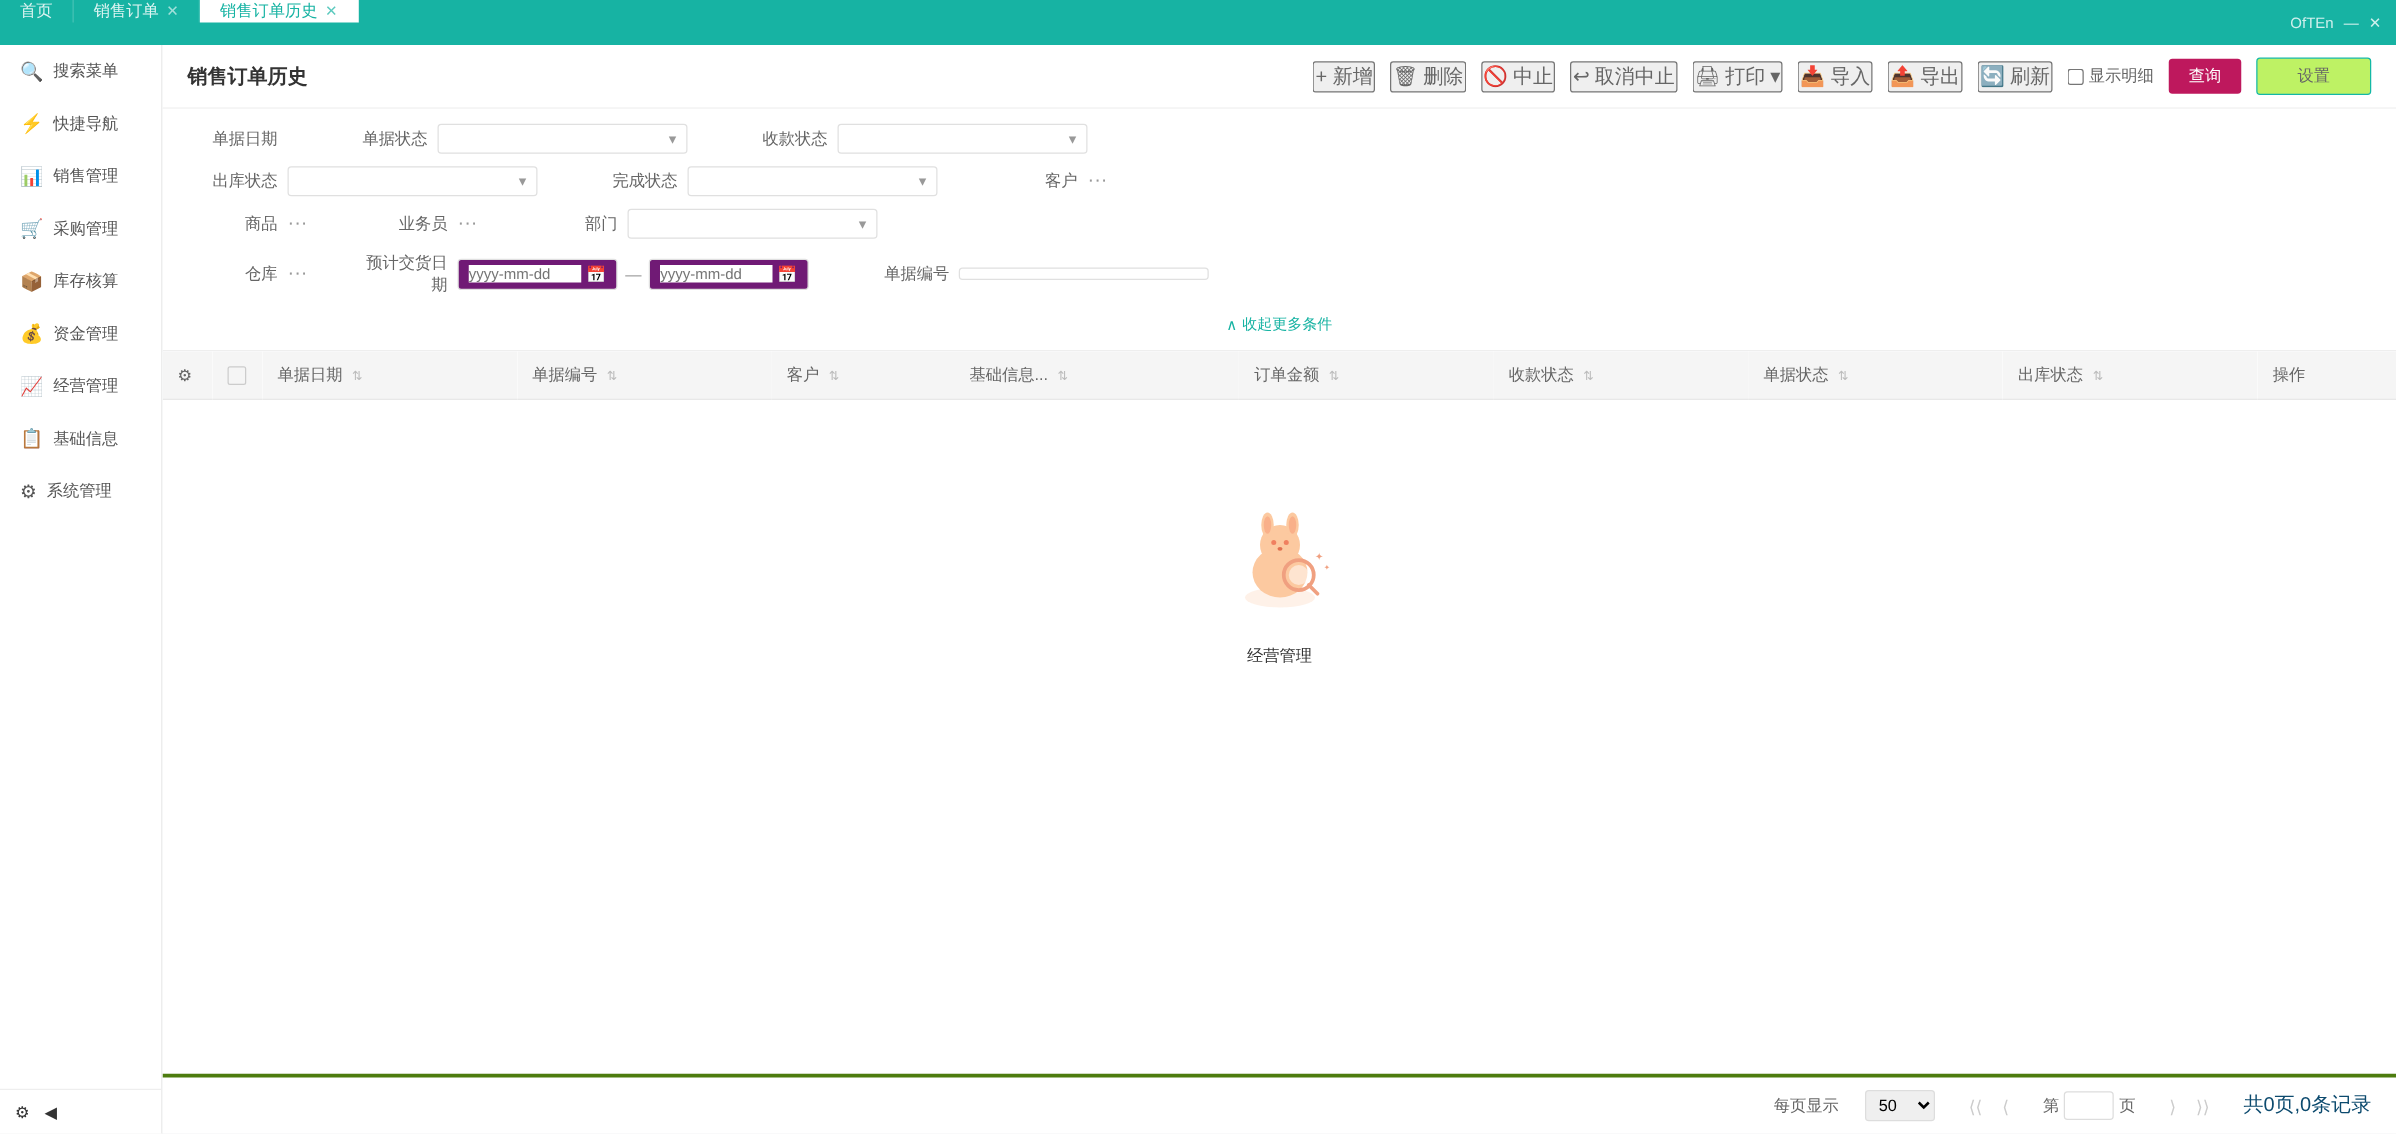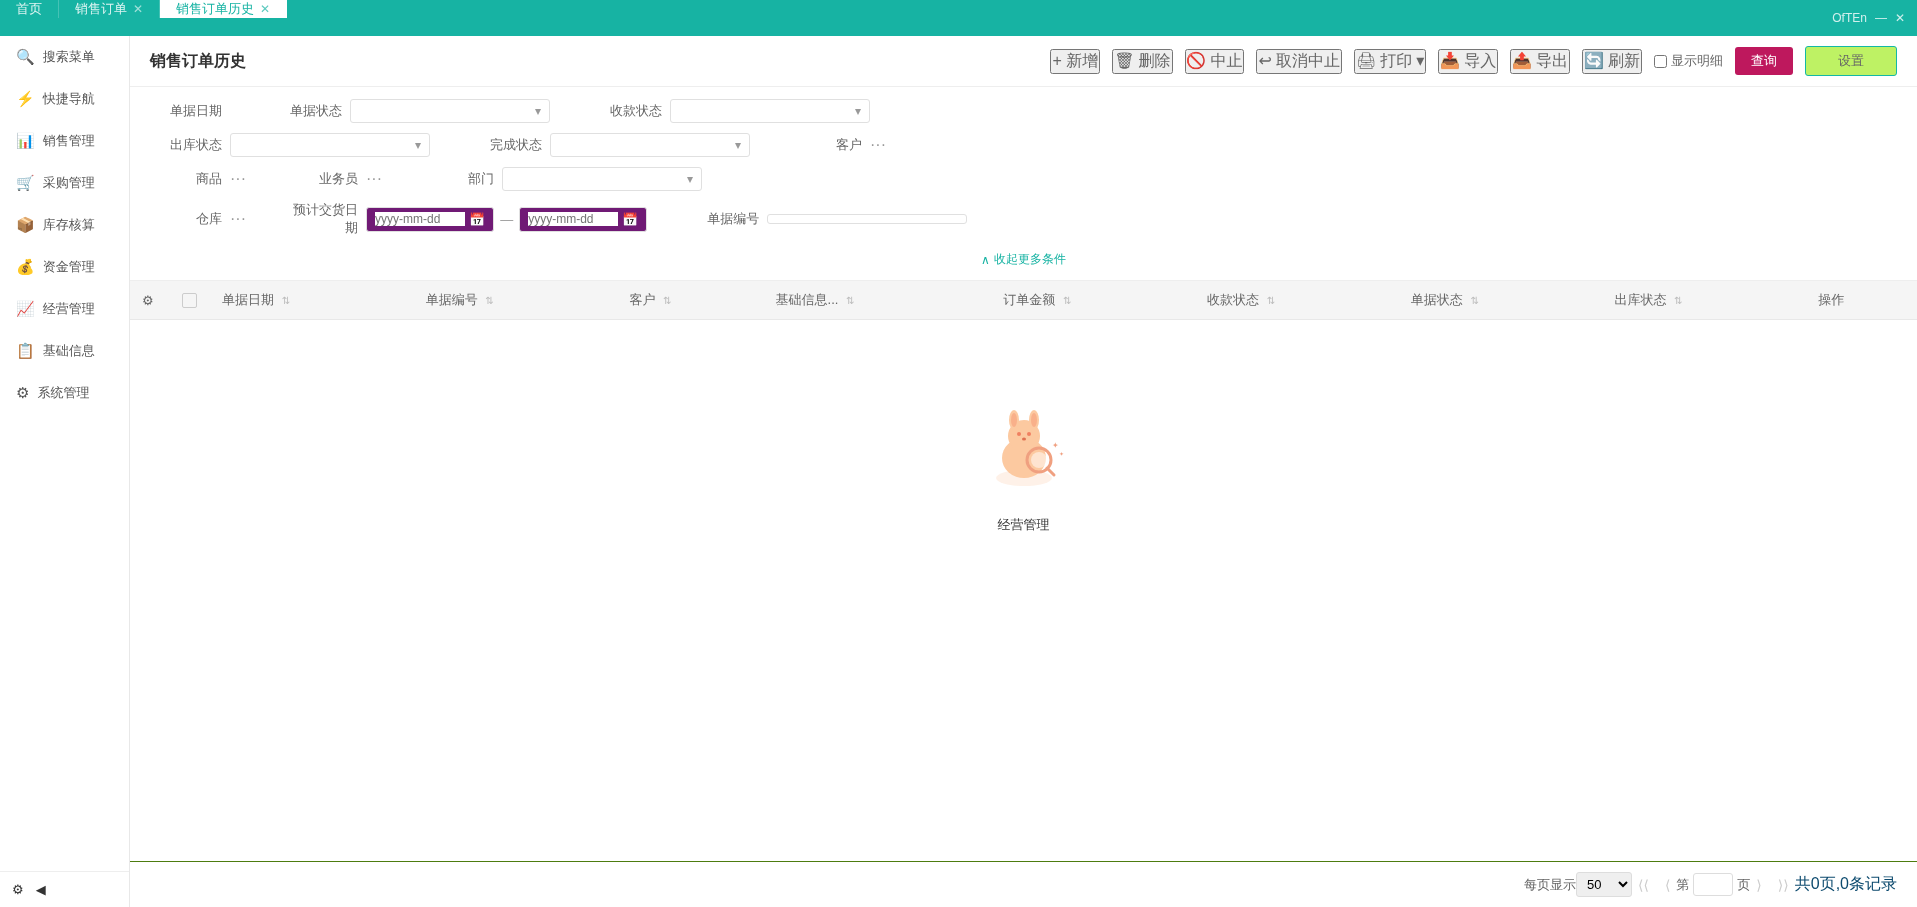--- a/index.html
+++ b/index.html
@@ -61,21 +61,21 @@
     .data-table td { padding: 10px 12px; border-bottom: 1px solid #f0f0f0; font-size: 13px; }
     .th-settings { width: 40px; text-align: center; }
     .th-check { width: 40px; text-align: center; }
     .table-header-row th { position: relative; }
 
     
     .empty-state { display: flex; flex-direction: column; align-items: center; justify-content: center; padding: 80px 20px; }
     .empty-icon { width: 100px; height: 100px; margin-bottom: 16px; }
 
     
-    .pagination { background: #fff; border-top: 1px solid #4d7c0f; padding: 10px 20px; display: flex; align-items: center; justify-content: flex-end; gap: 0; flex-shrink: 0; }
+    .pagination { background: #fff; border-top: 3px solid #4d7c0f; padding: 10px 20px; display: flex; align-items: center; justify-content: flex-end; gap: 21px; flex-shrink: 0; }
     .pagination-label { color: #666; font-size: 13px; }
     .pagination-select { border: 1px solid #ddd; border-radius: 3px; padding: 3px 6px; font-size: 13px; }
     .pagination-nav { display: flex; align-items: center; gap: 4px; }
     .pagination-nav button { border: none; background: none; color: #666; cursor: pointer; font-size: 14px; padding: 2px 6px; }
     .pagination-nav button:disabled { color: #ccc; cursor: default; }
     .pagination-page { display: flex; align-items: center; gap: 4px; font-size: 13px; color: #666; }
     .pagination-page input { border: 1px solid #ddd; border-radius: 3px; padding: 3px 6px; width: 40px; text-align: center; font-size: 13px; }
     .pagination-info { color: #0c4a6e; font-size: 16px; }
 
     

